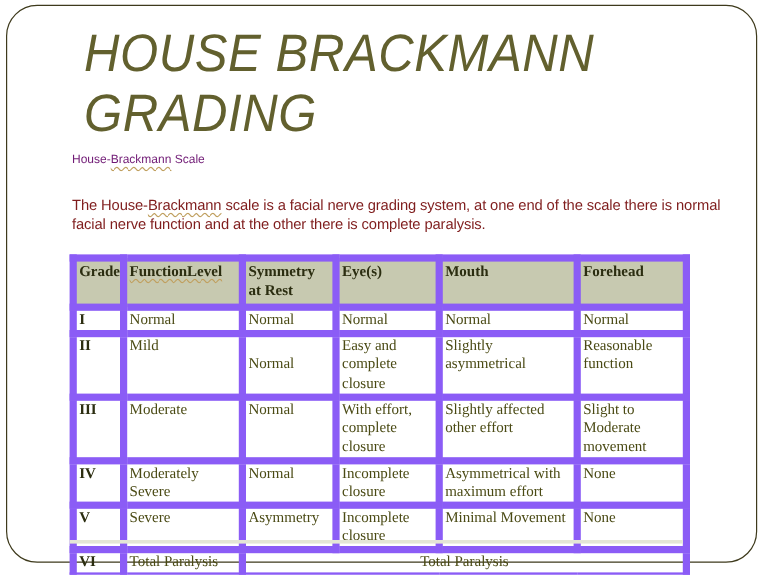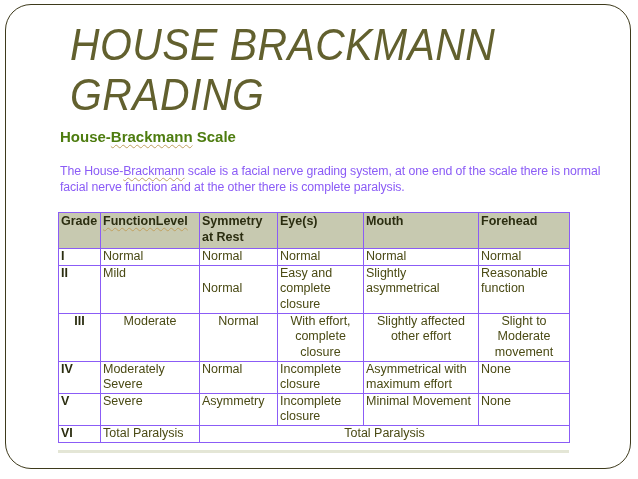--- a/index.html
+++ b/index.html
@@ -37,77 +37,78 @@
       line-height: 50px;
       color: #62602e;
       letter-spacing: 0.5px;
       transform: scaleX(0.93);
       transform-origin: left top;
     }
     .doc-heading {
       position: absolute;
       left: 60px;
       top: 128px;
-      font-size: 15px;
-      font-weight: bold;
-      color: #4d7c0f;
+      font-size: 10px;
+      font-weight: normal;
+      color: #701a75;
     }
     .squiggle {
       text-decoration: underline wavy #c0a060;
       text-decoration-thickness: 1px;
       text-underline-offset: 2px;
     }
     .doc-paragraph {
       position: absolute;
       left: 60px;
       top: 163px;
       width: 570px;
       font-size: 12.3px;
       line-height: 16px;
-      color: #8b5cf6;
+      color: #7f1d1d;
       letter-spacing: -0.1px;
     }
     .grading-table {
       position: absolute;
       left: 58px;
       top: 212px;
       width: 511px;
       border-collapse: collapse;
       table-layout: fixed;
       font-size: 12.5px;
       color: #4a4a14;
     }
     .grading-table th,
     .grading-table td {
-      border: 1px solid #8b5cf6;
+      border: 6px solid #8b5cf6;
       vertical-align: top;
       padding: 0 2px 0 2px;
       line-height: 15.5px;
       text-align: left;
+      font-family: Liberation Serif, serif;
     }
     .grading-table th {
       background: #c7c9b0;
       color: #2b2d10;
       font-weight: bold;
       height: 34px;
       padding-top: 1px;
     }
     .grading-table td.grade {
       font-weight: bold;
       color: #2b2d10;
     }
     .grading-table td.center {
       text-align: center;
     }
     .grading-table td.vcenter {
       vertical-align: middle;
     }
     .grading-table tr.r-1 td { height: 15px; }
     .grading-table tr.r-2 td { height: 47px; }
-    .grading-table tr.r-3 td { height: 47px; text-align: center; }
+    .grading-table tr.r-3 td { height: 47px; }
     .grading-table tr.r-4 td { height: 31px; margin-left: 20px; }
     .grading-table tr.r-5 td { height: 31px; }
     .grading-table tr.r-6 td { height: 16px; margin-top: 47px; }
     .table-shadow {
       position: absolute;
       left: 58px;
       top: 450px;
       width: 511px;
       height: 3px;
       background: #e4e6d6;

